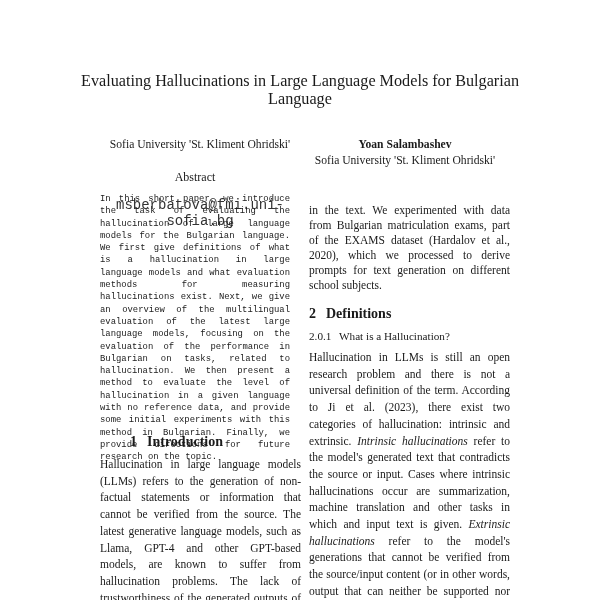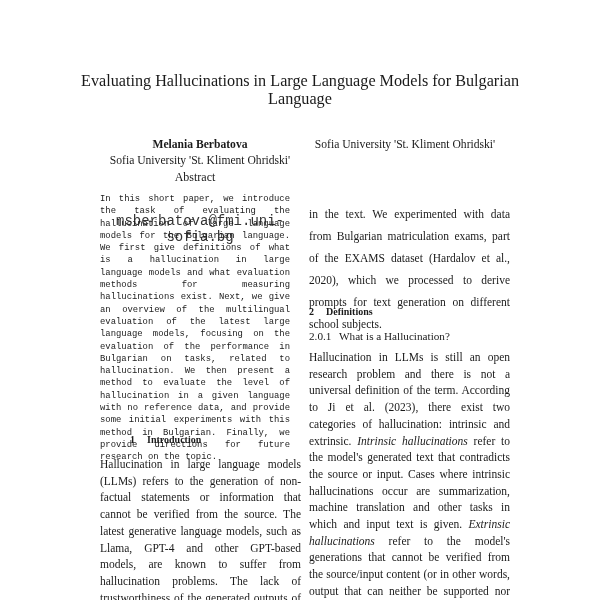--- a/index.html
+++ b/index.html
@@ -9,44 +9,44 @@
              font-weight:normal; font-size:16.2px; line-height:18px; }
     .author { position:absolute; top:137px; text-align:center; font-size:11.6px; line-height:16px; }
     .author .name { font-weight:bold; }
     .author .email { font-family:Liberation Mono, monospace; font-size:14px; color:#333;margin-top:44px; }
     .author.a1 { left:95px; width:210px; }
     .author.a2 { left:300px; width:210px; }
     .abs-head { position:absolute; left:100px; width:190px; top:170px; text-align:center;
                 font-weight:normal; font-size:12px; }
     .abs-body { position:absolute; left:100px; width:190px; top:193px; font-size:8.9px; line-height:12.3px;
                 text-align:justify;font-family:Liberation Mono, monospace; }
-    .sec { font-weight:bold; font-size:10px; }
+    .sec { font-weight:bold; font-size:14px; }
     .intro-head { position:absolute; left:100px; top:434px;margin-left:30px; }
     .intro-body { position:absolute; left:100px; width:201px; top:456px; font-size:11.5px; line-height:16.7px;
                   text-align:justify; }
-    .rc-top { position:absolute; left:309px; width:201px; top:203px; font-size:11.5px; line-height:22px; text-align:justify; }
+    .rc-top { position:absolute; left:309px; width:201px; top:203px; font-size:11.5px; line-height:15px; text-align:justify; }
     .def-head { position:absolute; left:309px; top:306px; }
     .sub-head { position:absolute; left:309px; top:330px; font-weight:normal; font-size:11.2px; }
     .sub-head .num { display:inline-block; width:30px; }
     .sec .num { display:inline-block; width:17px; }
     .rc-body { position:absolute; left:309px; width:201px; top:349px; font-size:11.5px; line-height:16.7px; text-align:justify; }
     .rc-body p, .intro-body p { margin:0; }
     i { }
   </style>
 </head>
 <body>
 
 <div class="title">Evaluating Hallucinations in Large Language Models for Bulgarian Language</div>
 
 <div class="author a1">
-  <div class="name">Melania Berbatova</div>
   <div>Sofia University 'St. Kliment Ohridski'</div>
   <div class="email">msberbatova@fmi.uni-sofia.bg</div>
 </div>
 <div class="author a2">
+  <div class="name">Yoan Salambashev</div>
   <div>Sofia University 'St. Kliment Ohridski'</div>
 </div>
 
 <div class="abs-head">Abstract</div>
 <div class="abs-body">In this short paper, we introduce the task of evaluating the hallucination of large language models for the Bulgarian language. We first give definitions of what is a hallucination in large language models and what evaluation methods for measuring hallucinations exist. Next, we give an overview of the multilingual evaluation of the latest large language models, focusing on the evaluation of the performance in Bulgarian on tasks, related to hallucination. We then present a method to evaluate the level of hallucination in a given language with no reference data, and provide some initial experiments with this method in Bulgarian. Finally, we provide directions for future research on the topic.</div>
 
 <div class="sec intro-head">
   <span class="num">1</span><span>Introduction</span>
 </div>
 <div class="intro-body">

